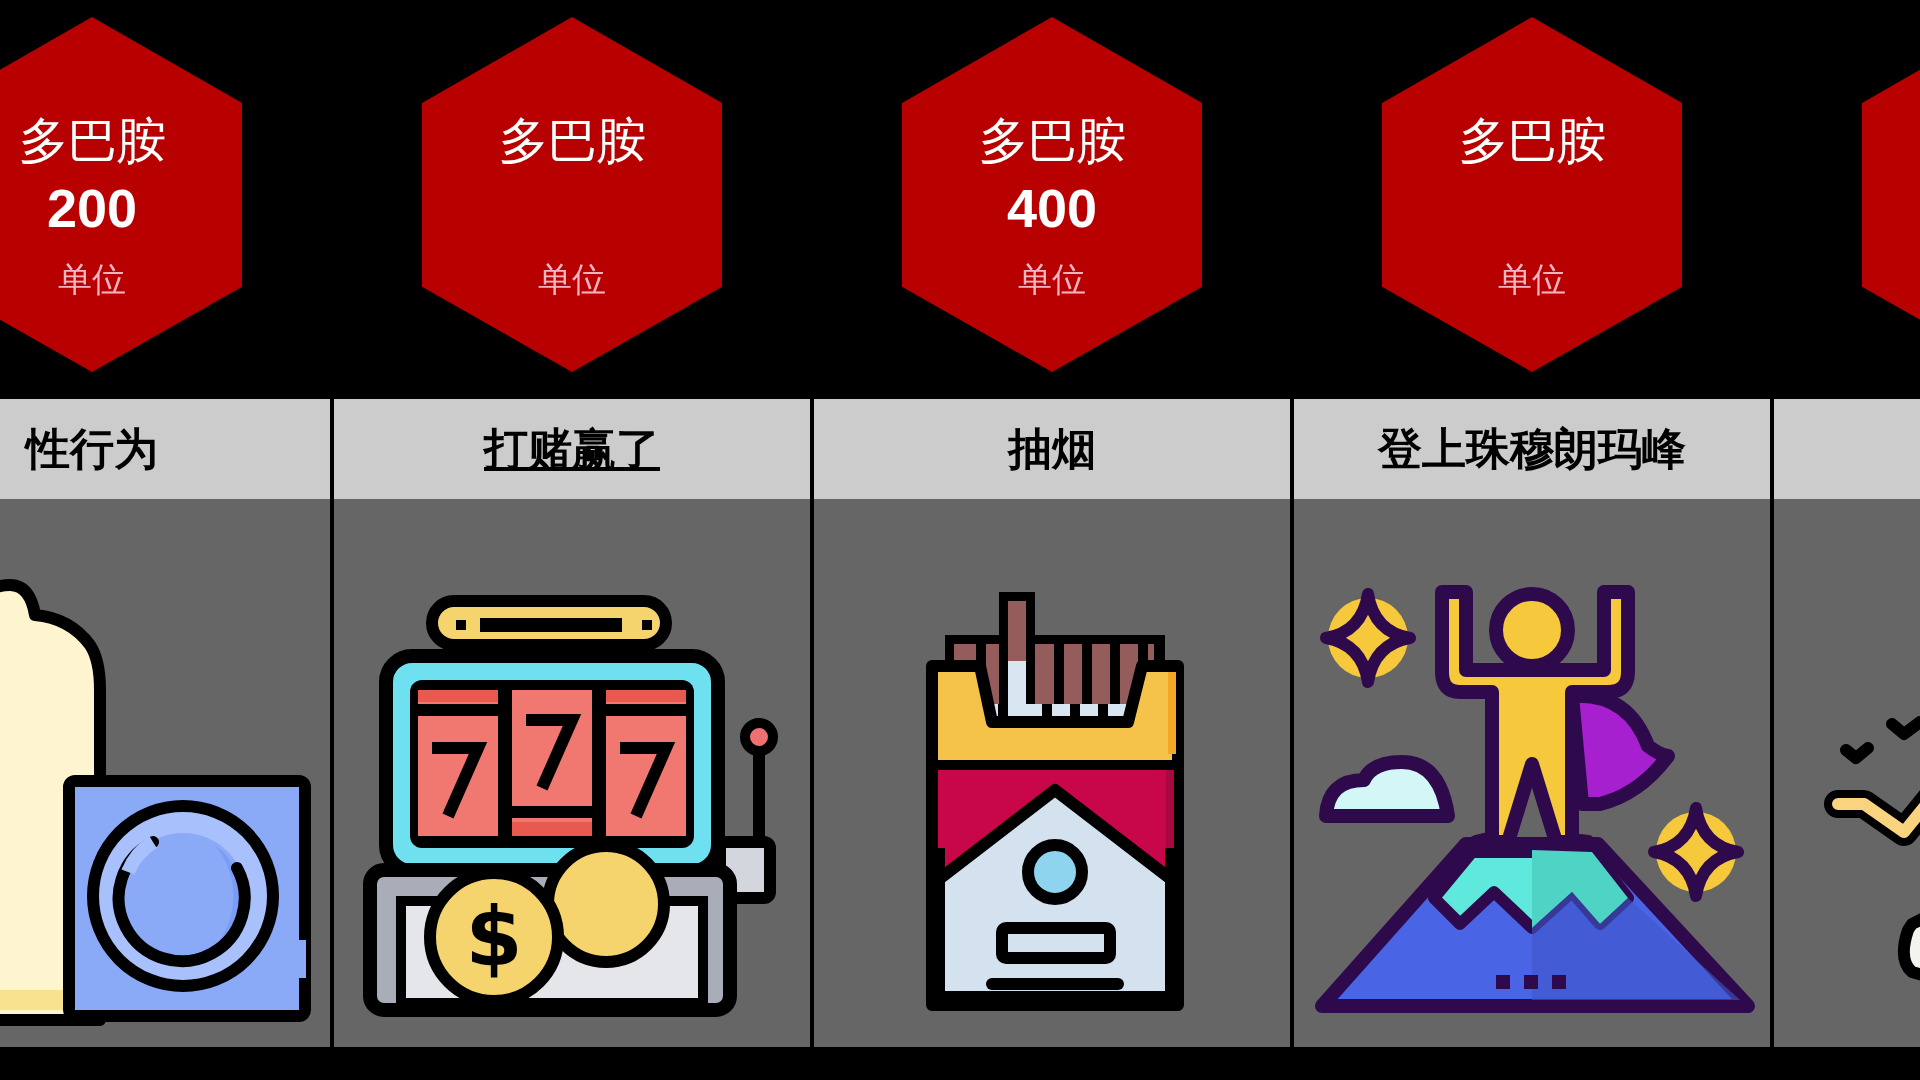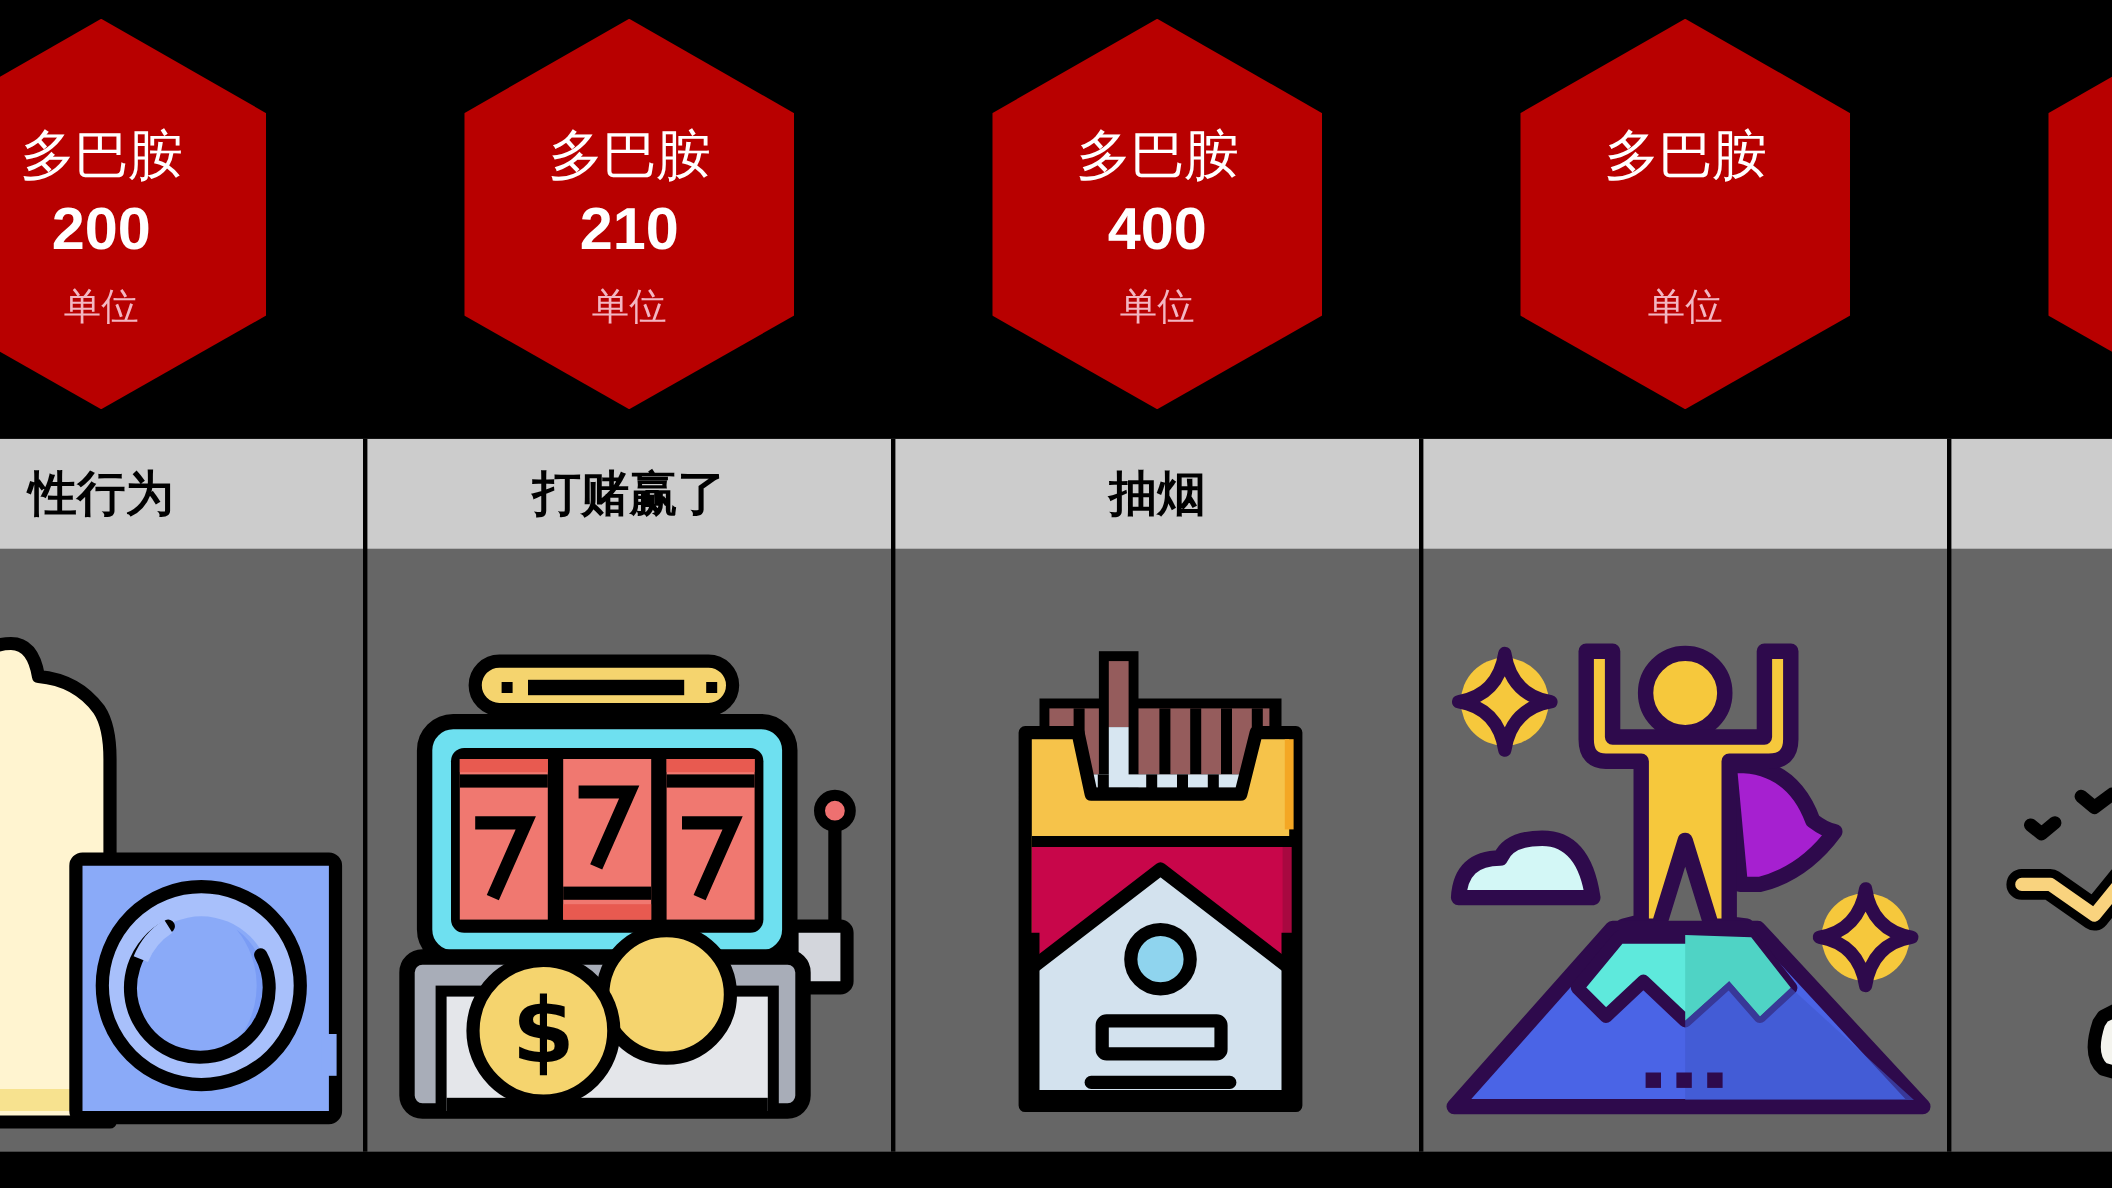--- a/index.html
+++ b/index.html
@@ -51,21 +51,20 @@
 
 <div class="stage">
 
   <div class="hex" style="left:-58px;">
     <div class="title">多巴胺</div>
     <div class="value">200</div>
     <div class="unit">单位</div>
   </div>
   <div class="hex" style="left:422px;">
     <div class="title">多巴胺</div>
-    <div class="value">210</div>
     <div class="unit">单位</div>
   </div>
   <div class="hex" style="left:902px;">
     <div class="title">多巴胺</div>
     <div class="value">400</div>
     <div class="unit">单位</div>
   </div>
   <div class="hex" style="left:1382px;">
     <div class="title">多巴胺</div>
     <div class="unit">单位</div>
@@ -73,22 +72,23 @@
   <div class="hex" style="left:1862px;">
     <div class="title"></div>
     <div class="value"></div>
     <div class="unit"></div>
   </div>
 
   <div class="header-band"></div>
   <div class="body-band"></div>
 
   <div class="col-label" style="left:-148px;">性行为</div>
-  <div class="col-label" style="left:332px;">打赌赢了</div>
+  <div class="col-label" style="left:332px;text-decoration:underline;">打赌赢了</div>
   <div class="col-label" style="left:812px;">抽烟</div>
+  <div class="col-label" style="left:1292px;">登上珠穆朗玛峰</div>
   <div class="col-label" style="left:1772px;"></div>
 
   <div class="icon" style="left:0; top:580px; width:320px; height:450px;">
     <svg viewBox="0 0 320 450">
 
       <path d="M-40,440 L-40,40 Q-20,5 10,5 Q30,5 35,35 Q70,38 90,65 Q100,80 100,110 L100,440 Z" fill="#fff4d0" stroke="#000" stroke-width="12" stroke-linejoin="round"></path>
       <rect x="-40" y="410" width="110" height="20" fill="#f7e28f"></rect>
 
       <rect x="69" y="201" width="236" height="235" rx="6" fill="#8aaaf8" stroke="#000" stroke-width="12"></rect>
       <circle cx="183" cy="316" r="90" fill="#a8c0fb" stroke="#000" stroke-width="12"></circle>

